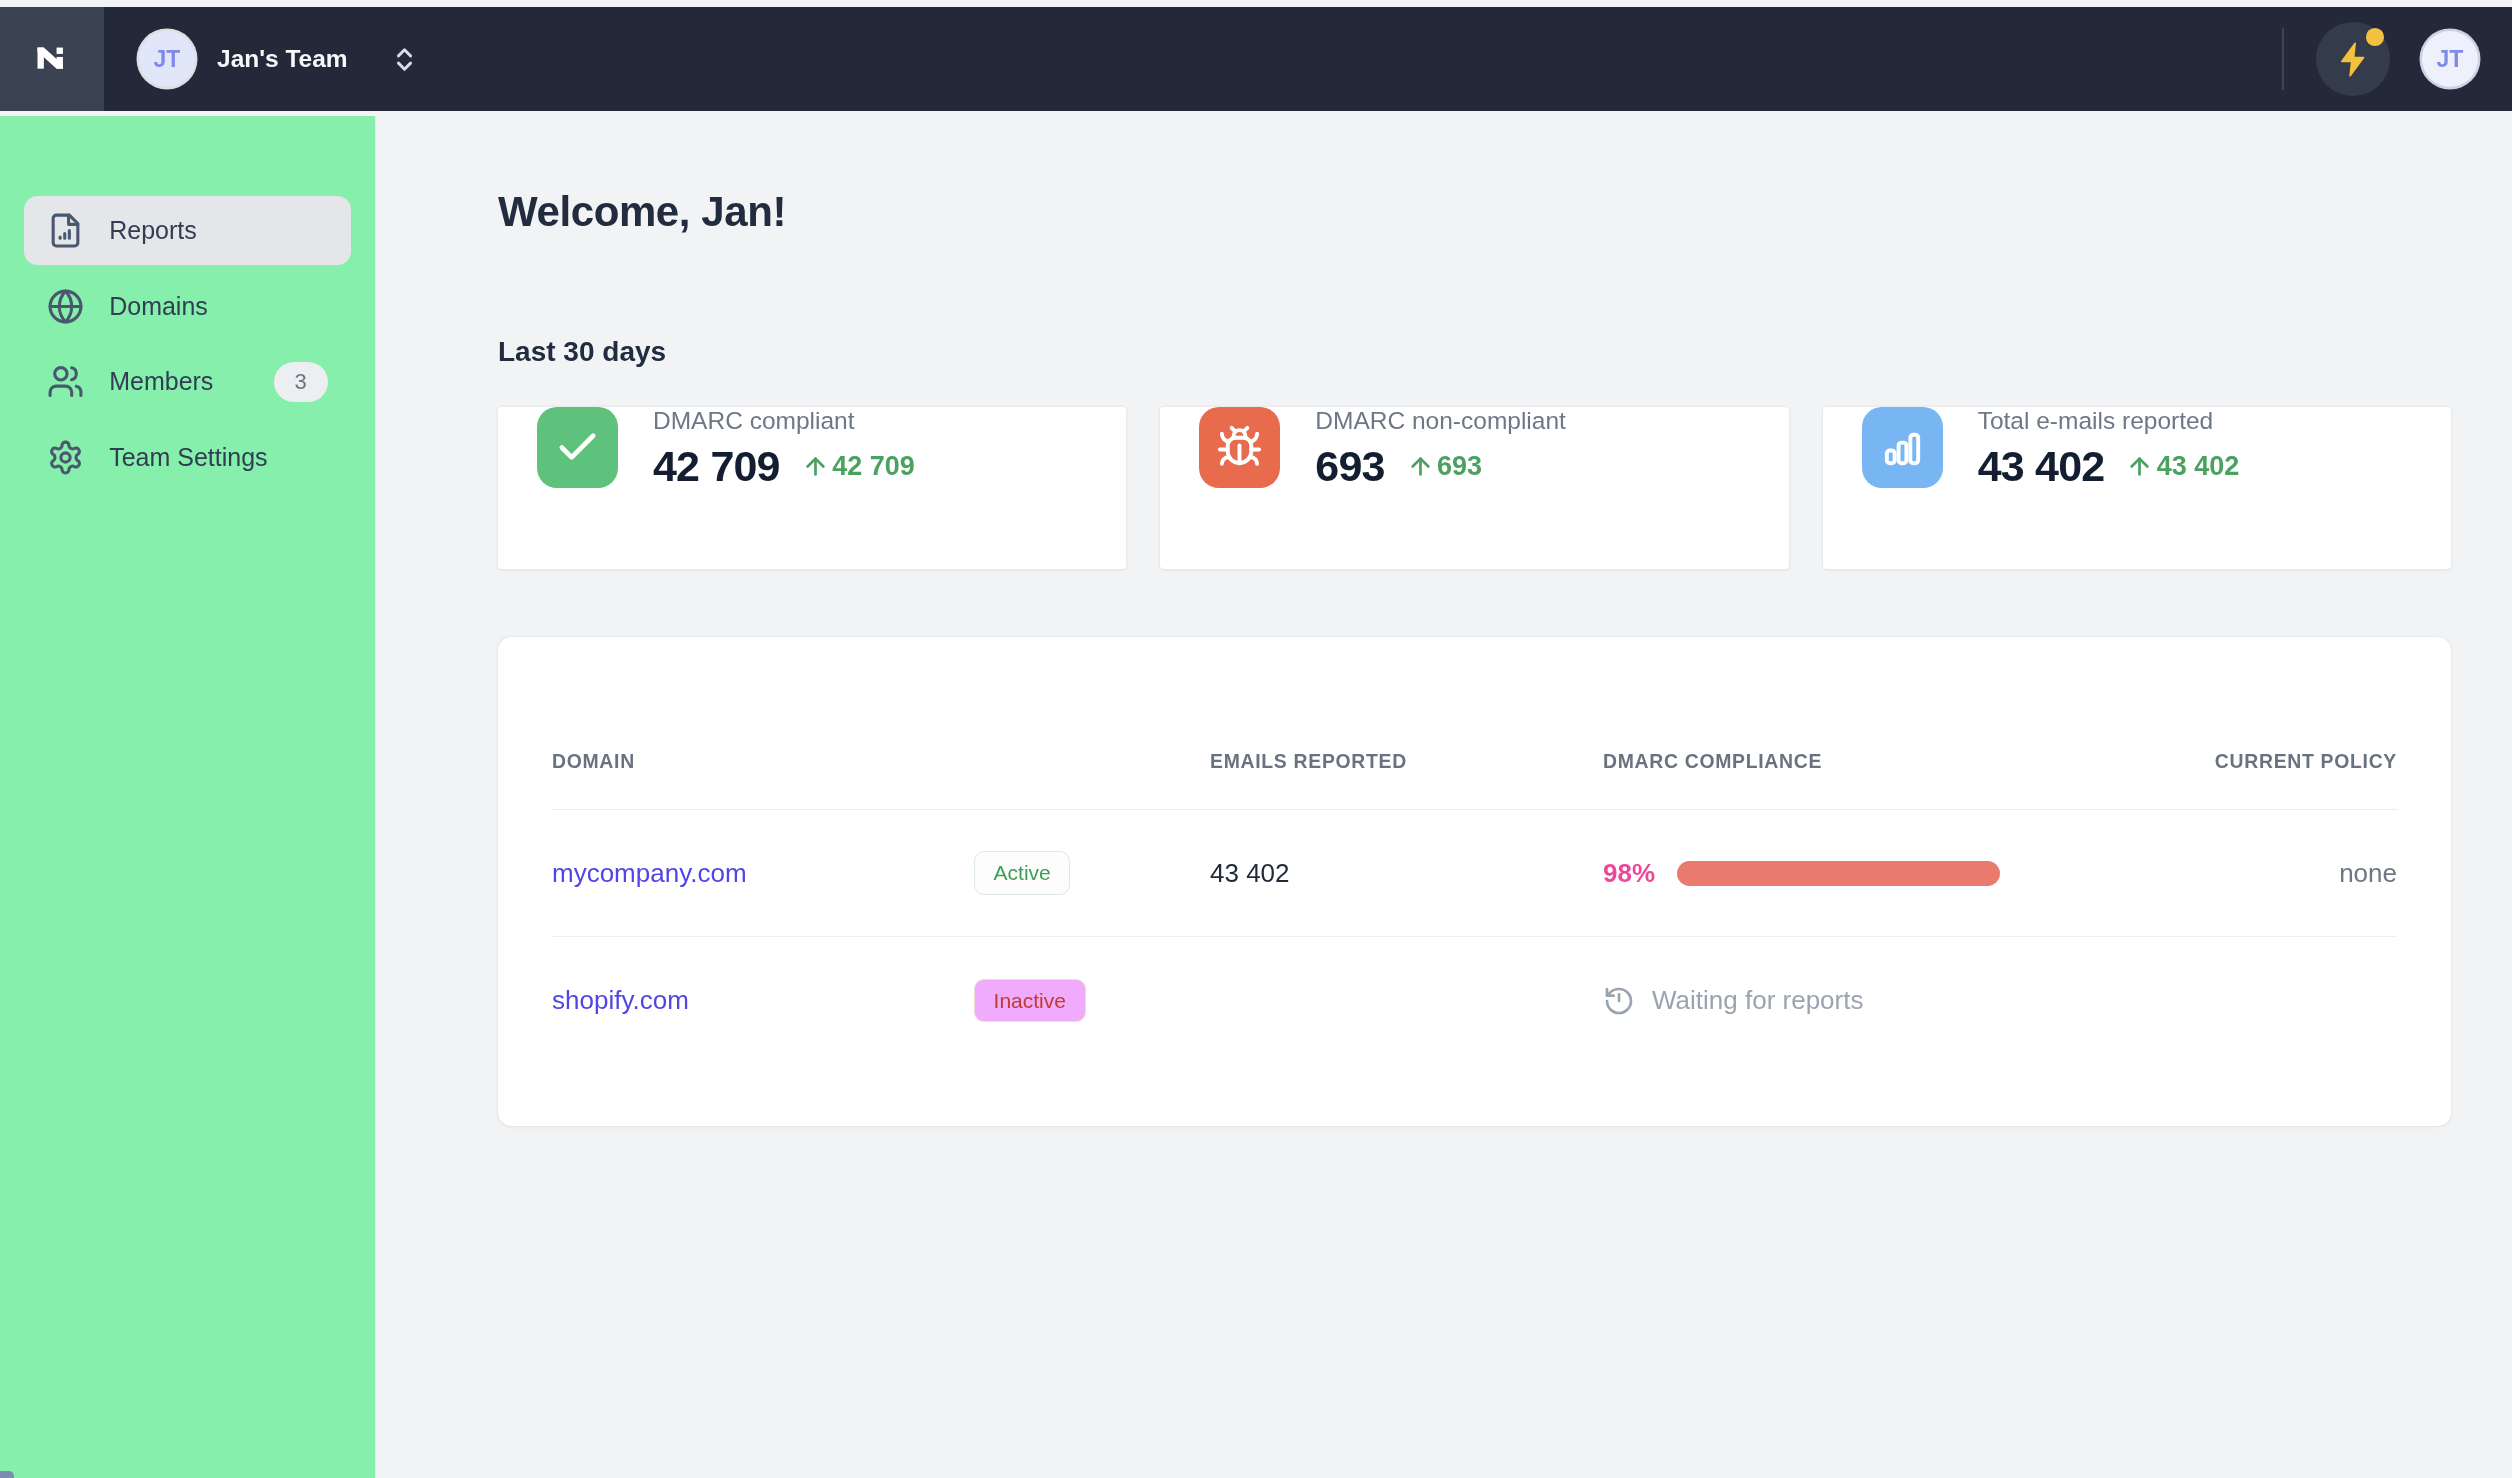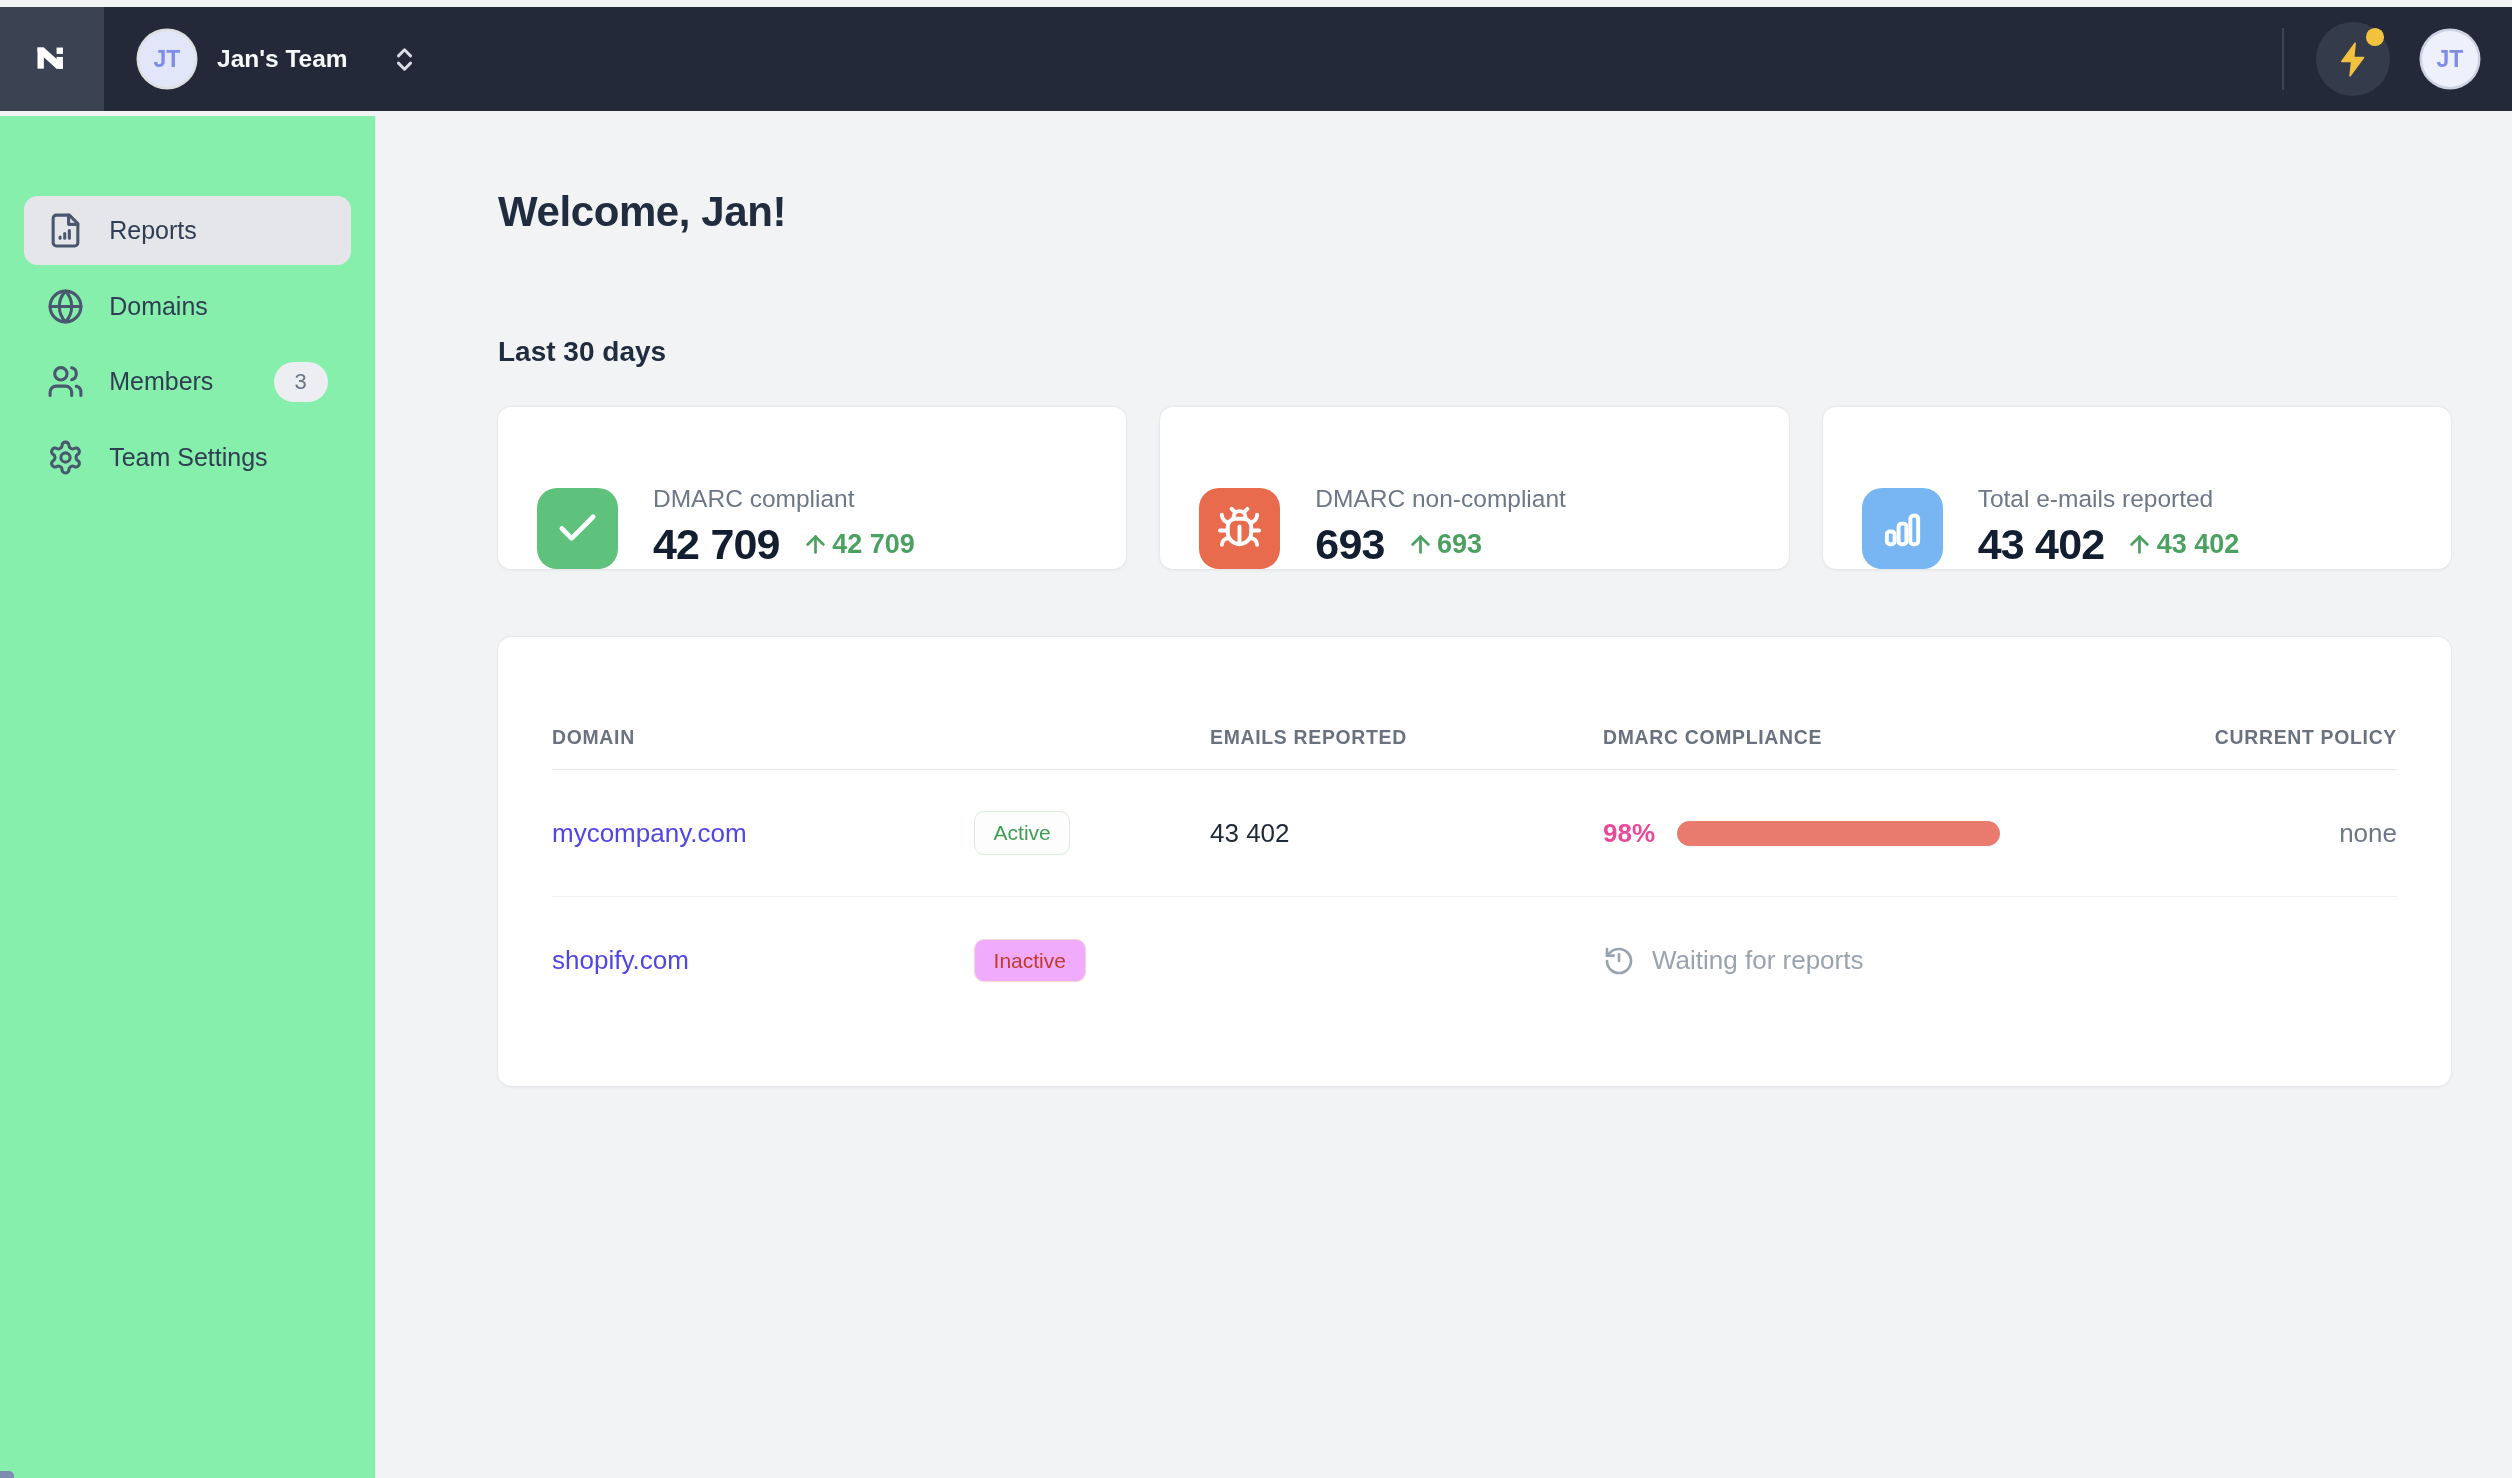--- a/index.html
+++ b/index.html
@@ -88,23 +88,23 @@
   
   .main {
     position:absolute; top:104px; left:376px; right:0; bottom:0;
     padding:84px 61px 0 122px;
   }
   .welcome { font-size:42px; font-weight:600; letter-spacing:-0.4px; color:#212c3f; margin:0; }
   .section-title { font-size:28px; font-weight:700; color:#212c3f; margin:100px 0 0; }
 
   .cards { display:flex; gap:34px; margin-top:39px; }
   .card {
-    flex:1; background:#ffffff; border-radius:13px;
+    flex:1; background:#ffffff; border-radius:4px;
     height:162px; padding:0 39px;
-    display:flex; align-items:flex-end; gap:35px;
+    display:flex; align-items:flex-start; gap:35px;
     box-shadow:0 0.8px 3.4px rgba(15,25,40,0.07), 0 0 0 0.8px rgba(15,25,40,0.02);
   }
   .stat-icon {
     width:81px; height:81px; border-radius:20px;
     display:flex; align-items:center; justify-content:center; flex:0 0 auto;
   }
   .stat-icon svg { width:47px; height:47px; }
   .card-label { font-size:24.5px; color:#6e7787; }
   .card-value-row { display:flex; align-items:center; gap:22px; margin-top:6.8px; }
   .card-value { font-size:43px; font-weight:700; color:#131e30; letter-spacing:-0.8px; }
@@ -116,22 +116,22 @@
     margin-top:68px; background:#ffffff; border-radius:13.5px;
     padding:0 54px 62px;
     box-shadow:0 0.8px 3.4px rgba(15,25,40,0.07), 0 0 0 0.8px rgba(15,25,40,0.02);
   }
   .trow {
     display:grid;
     grid-template-columns:422px 236px 393px 1fr 203px;
     align-items:center;
   }
   .thead {
-    height:133px; align-items:end;
-    padding-bottom:20px;
+    height:173px; align-items:end;
+    padding-bottom:36px;
     border-bottom:1.7px solid #e9eaed;
   }
   .th {
     font-size:19.4px; font-weight:600; letter-spacing:0.7px;
     color:#6a7280; white-space:nowrap;
   }
   .th.right { text-align:right; }
   .tbody-row { height:127px; }
   .tbody-row.divided { border-bottom:1.7px solid #eef0f2; }
 

